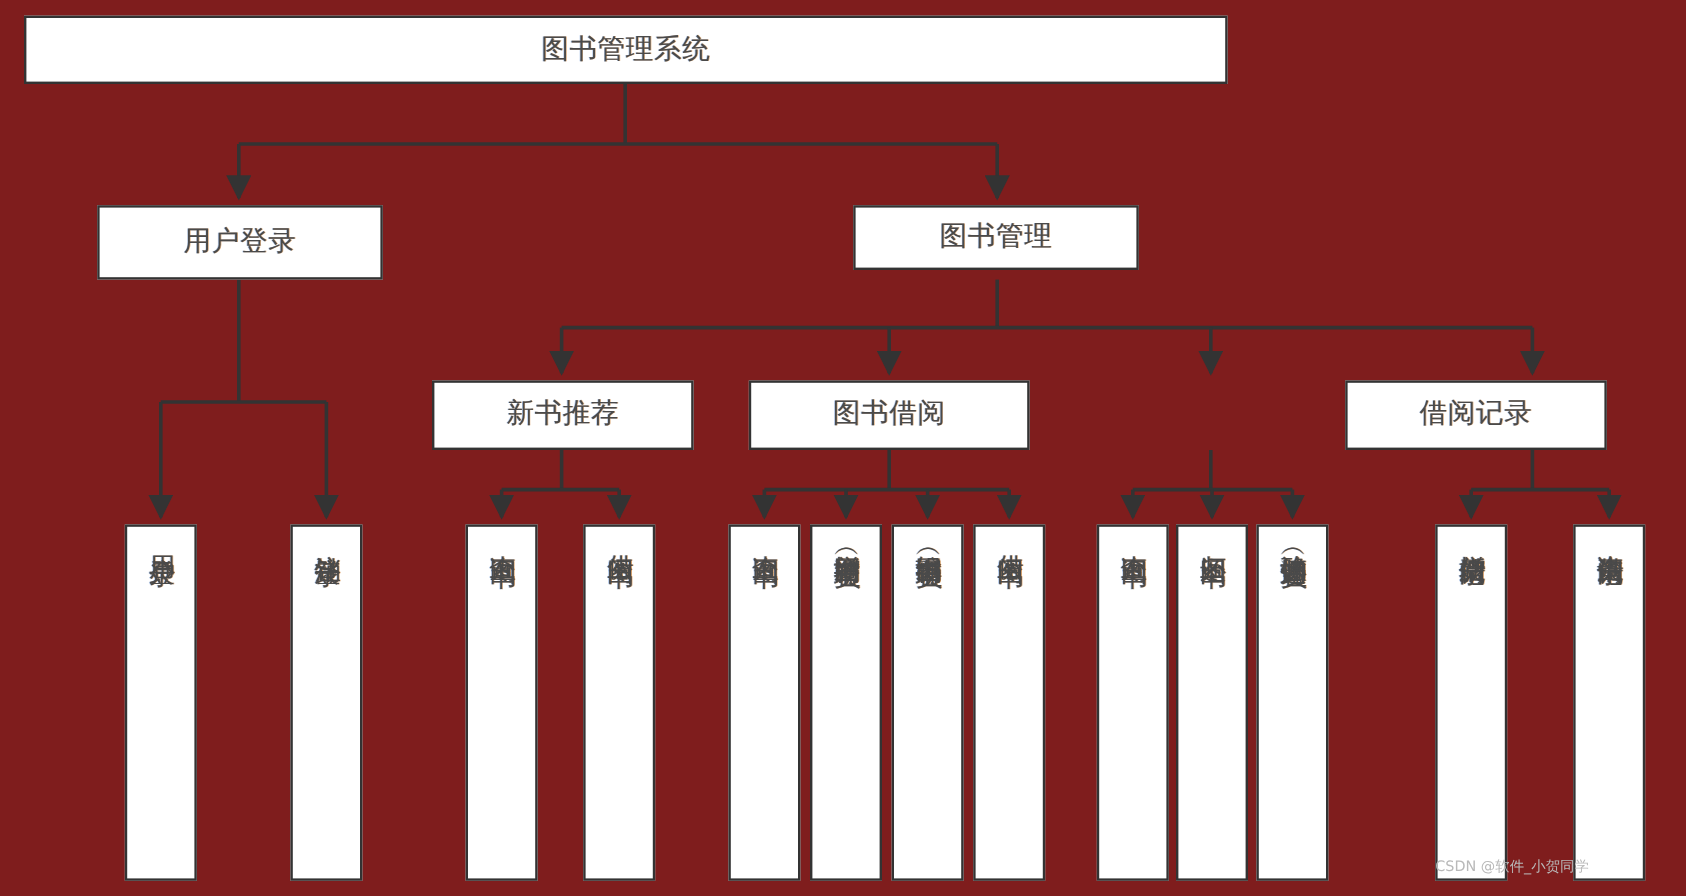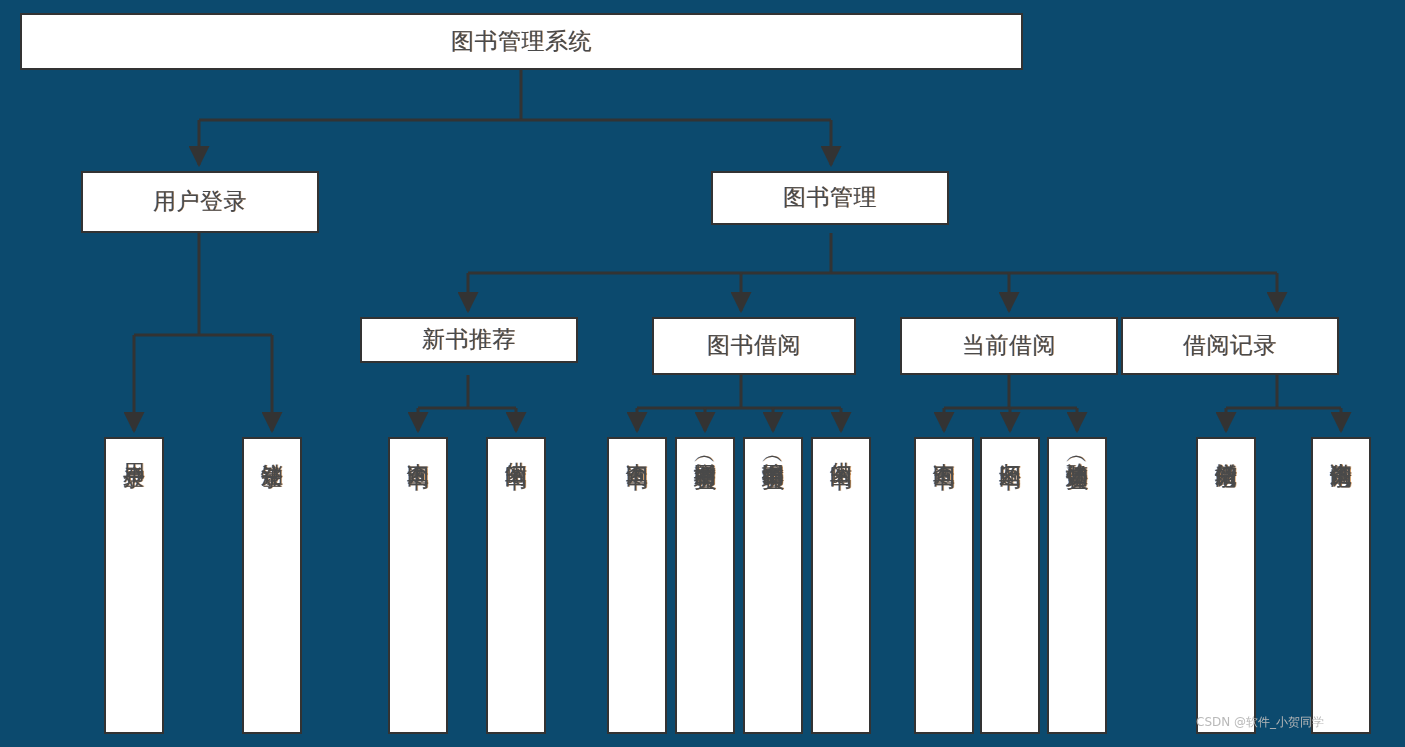--- a/index.html
+++ b/index.html
@@ -8,21 +8,21 @@
     padding: 0;
     background: #ffffff;
   }
   body {
     font-family: "DejaVu Sans", "Liberation Sans", sans-serif;
   }
   #diagram-root {
     position: relative;
     width: 1405px;
     height: 747px;
-    background: #0c4a6e;
+    background: #7f1d1d;
     overflow: hidden;
   }
   #diagram-svg {
     position: absolute;
     left: 0;
     top: 0;
     width: 1405px;
     height: 747px;
   }
   .node {
@@ -132,28 +132,25 @@
     <span class="node-label">图书管理系统</span>
   </div>
 
   <div class="node h" style="left:81px; top:171px; width:238px; height:62px;">
     <span class="node-label">用户登录</span>
   </div>
   <div class="node h" style="left:711px; top:171px; width:238px; height:54px;">
     <span class="node-label">图书管理</span>
   </div>
 
-  <div class="node h" style="left:360px; top:317px; width:218px; height:46px;">
+  <div class="node h" style="left:360px; top:317px; width:218px; height:58px;">
     <span class="node-label">新书推荐</span>
   </div>
-  <div class="node h" style="left:652px; top:317px; width:204px; height:58px;">
+  <div class="node h" style="left:624px; top:317px; width:234px; height:58px;">
     <span class="node-label">图书借阅</span>
-  </div>
-  <div class="node h" style="left:900px; top:317px; width:218px; height:58px;">
-    <span class="node-label">当前借阅</span>
   </div>
   <div class="node h" style="left:1121px; top:317px; width:218px; height:58px;">
     <span class="node-label">借阅记录</span>
   </div>
 
   <div class="node v" style="left:104px; top:437px; width:60px; height:297px;">
     <span class="node-label">用户登录</span>
   </div>
   <div class="node v" style="left:242px; top:437px; width:60px; height:297px;">
     <span class="node-label">注销登录</span>

